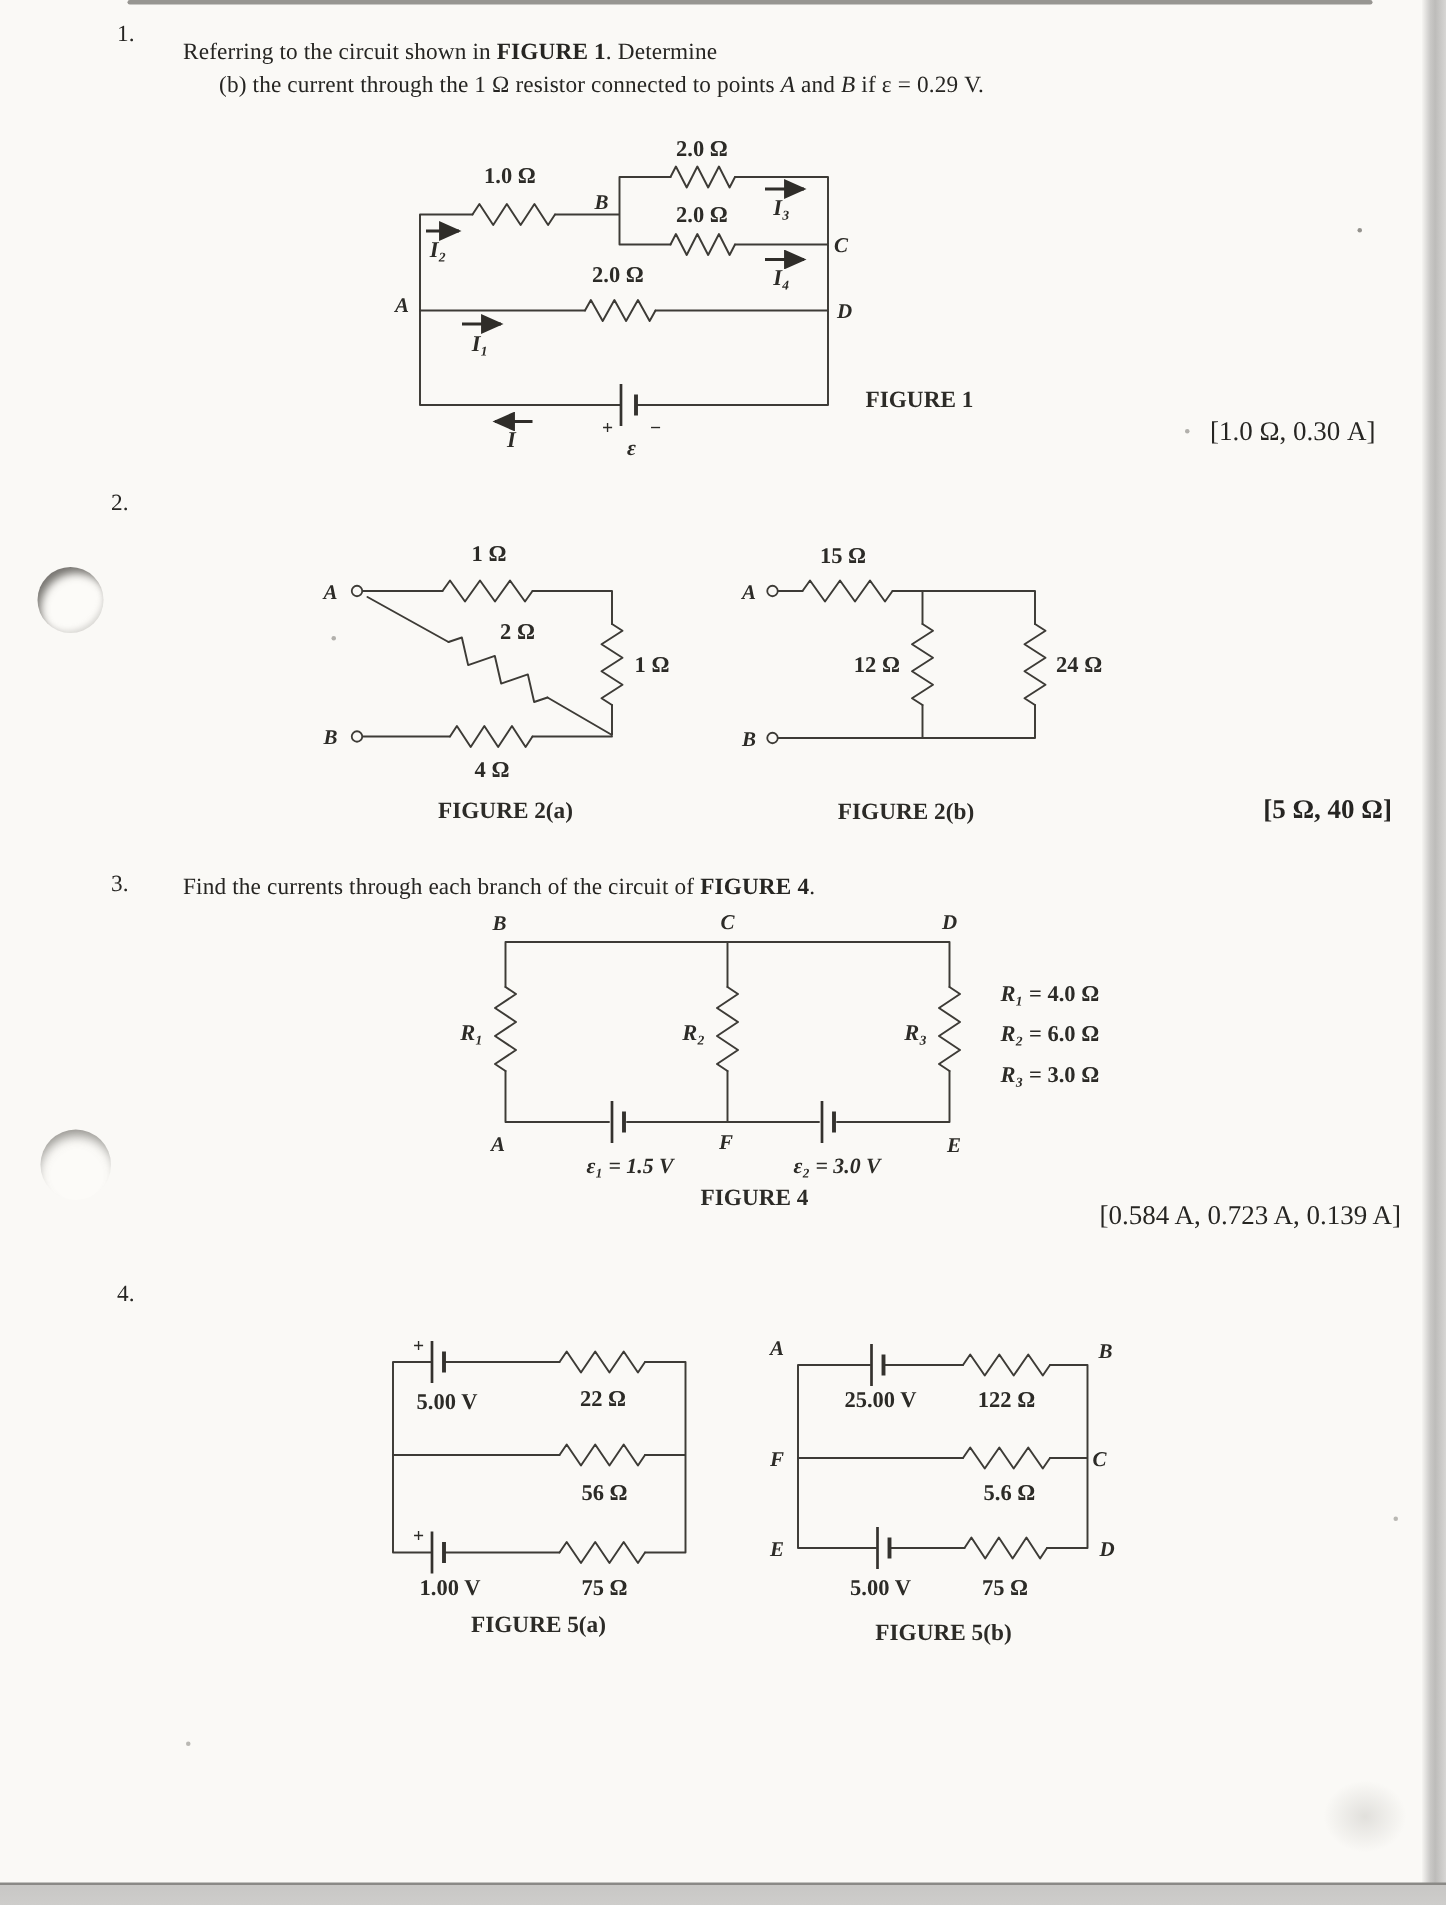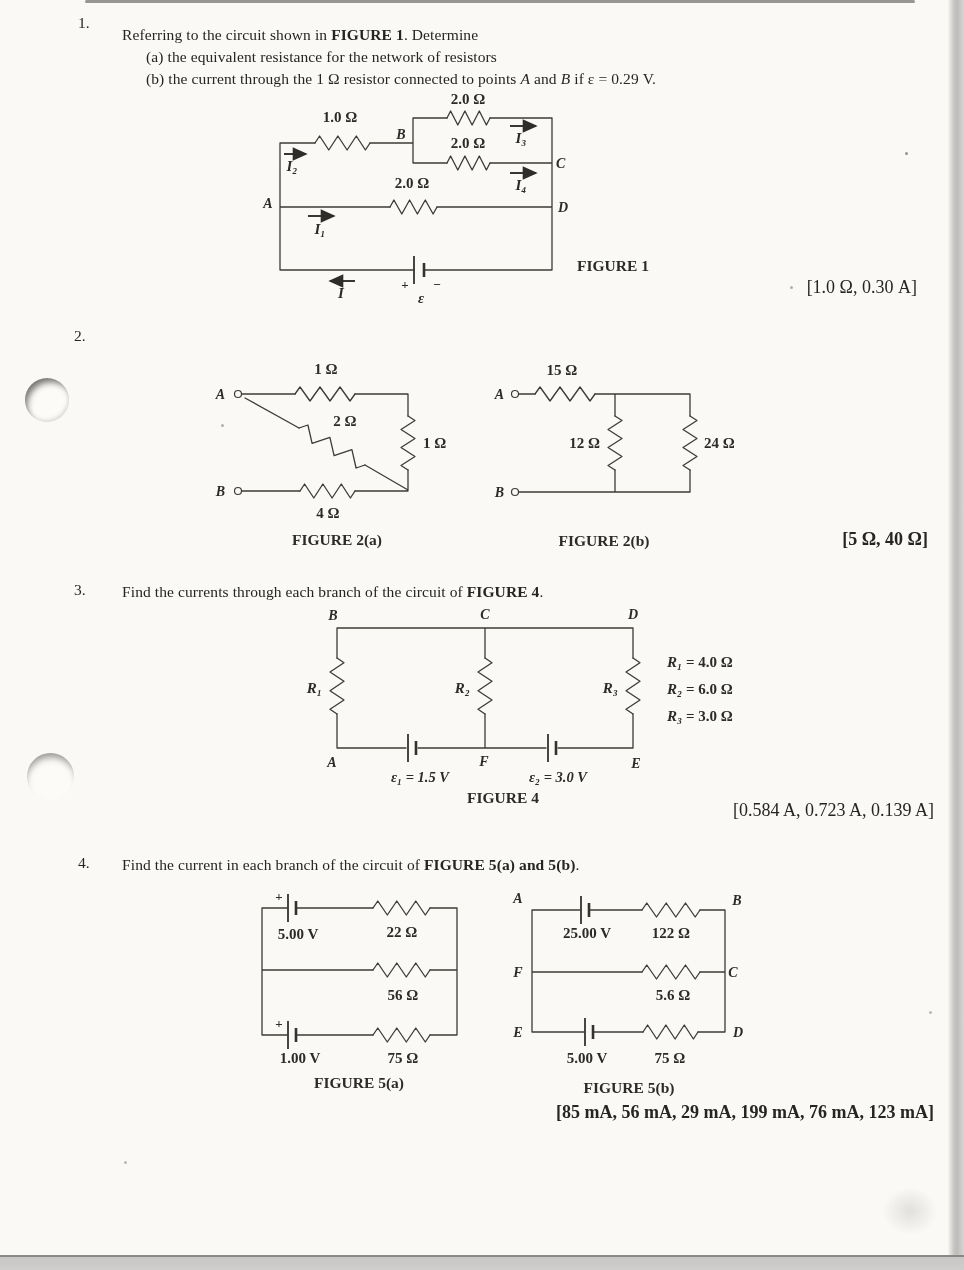--- a/index.html
+++ b/index.html
@@ -61,21 +61,20 @@
     <defs>
       <marker id="arr" viewBox="0 0 10 8" markerWidth="9" markerHeight="7" refX="8" refY="4" orient="auto">
         <path d="M0,0 L9,4 L0,8 z" fill="#2f2d29"></path>
       </marker>
     </defs>
   </svg>
 
   <div class="pnum" style="left:78px;top:14px">1.</div>
   <div class="ptext" style="left:122px;top:24px;width:740px">
     <div><span>Referring to the circuit shown in </span><span class="b">FIGURE 1</span><span>. Determine</span></div>
-    <div class="ind">(a)  the equivalent resistance for the network of resistors</div>
     <div class="ind"><span>(b)  the current through the 1 Ω resistor connected to points </span><span class="it">A</span><span> and </span><span class="it">B</span><span> if ε = 0.29 V.</span></div>
   </div>
   <div class="ans" style="top:277px;right:47px">[1.0 Ω, 0.30 A]</div>
 
   <svg class="fig" style="left:240px;top:90px" width="480" height="215" viewBox="0 0 480 215">
     <g>
       <path class="w" d="M40,53 V180 M40,180 H174 M184,180 H312 M312,28 V180 M40,53 H75 M130,53 H173 M173,28 V73 M173,28 H207 M250,28 H312 M173,73 H207 M250,73 H312 M40,117 H150 M197,117 H312"></path>
       <polyline class="w" points="75,53 79.6,46 88.8,60 97.9,46 107.1,60 116.3,46 125.4,60 130,53"></polyline>
       <polyline class="w" points="207,28 210.6,21 217.8,35 224.9,21 232.1,35 239.3,21 246.4,35 250,28"></polyline>
       <polyline class="w" points="207,73 210.6,66 217.8,80 224.9,66 232.1,80 239.3,66 246.4,80 250,73"></polyline>
@@ -180,24 +179,20 @@
     <text class="node" x="346" y="168" text-anchor="middle">E</text>
     <text class="emf" x="130" y="182" text-anchor="middle">ε₁ = 1.5 V</text>
     <text class="emf" x="268" y="182" text-anchor="middle">ε₂ = 3.0 V</text>
     <text class="cap" x="213" y="203" text-anchor="middle">FIGURE 4</text>
     <text class="sv" x="377" y="67"><tspan class="it">R₁</tspan><tspan> = 4.0 Ω</tspan></text>
     <text class="sv" x="377" y="94"><tspan class="it">R₂</tspan><tspan> = 6.0 Ω</tspan></text>
     <text class="sv" x="377" y="121"><tspan class="it">R₃</tspan><tspan> = 3.0 Ω</tspan></text>
   </svg>
 
   <div class="pnum" style="left:78px;top:854px">4.</div>
-  <div class="ptext" style="left:122px;top:854px;width:740px">
-    <span>Find the current in each branch of the circuit of </span><span class="b">FIGURE 5(a)</span><span class="b"> and </span><span class="b">5(b)</span><span>.</span>
-  </div>
-  <div class="ans ansb" style="top:1102px;right:30px">[85 mA, 56 mA, 29 mA, 199 mA, 76 mA, 123 mA]</div>
 
   <svg class="fig" style="left:230px;top:885px" width="260" height="210" viewBox="0 0 260 210">
     <g>
       <path class="w" d="M32,23 V150 M227,23 V150 M32,23 H57 M67,23 H143 M200,23 H227 M32,85 H143 M200,85 H227 M32,150 H57 M67,150 H143 M200,150 H227"></path>
       <polyline class="w" points="143,23 147.8,16 157.3,30 166.8,16 176.3,30 185.8,16 195.3,30 200,23"></polyline>
       <polyline class="w" points="143,85 147.8,78 157.3,92 166.8,78 176.3,92 185.8,78 195.3,92 200,85"></polyline>
       <polyline class="w" points="143,150 147.8,143 157.3,157 166.8,143 176.3,157 185.8,143 195.3,157 200,150"></polyline>
     </g>
     <g>
       <line class="batl" x1="58" y1="9" x2="58" y2="37"></line>

